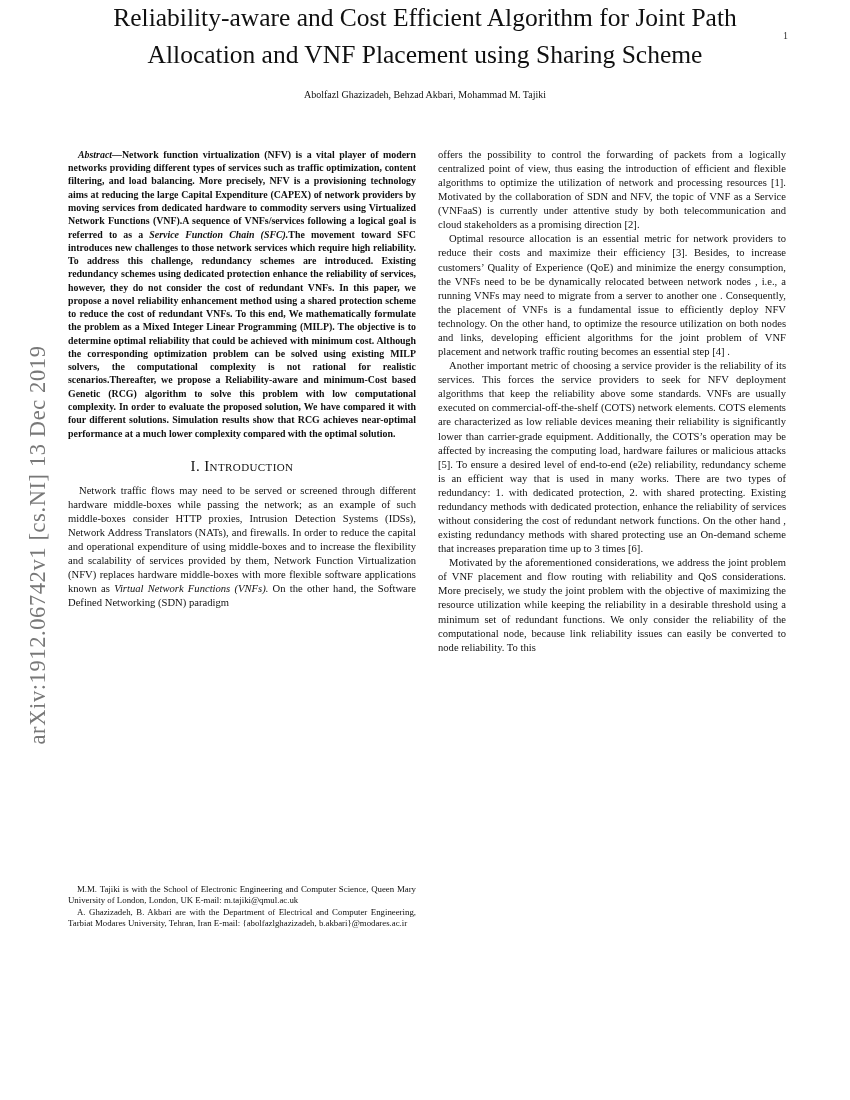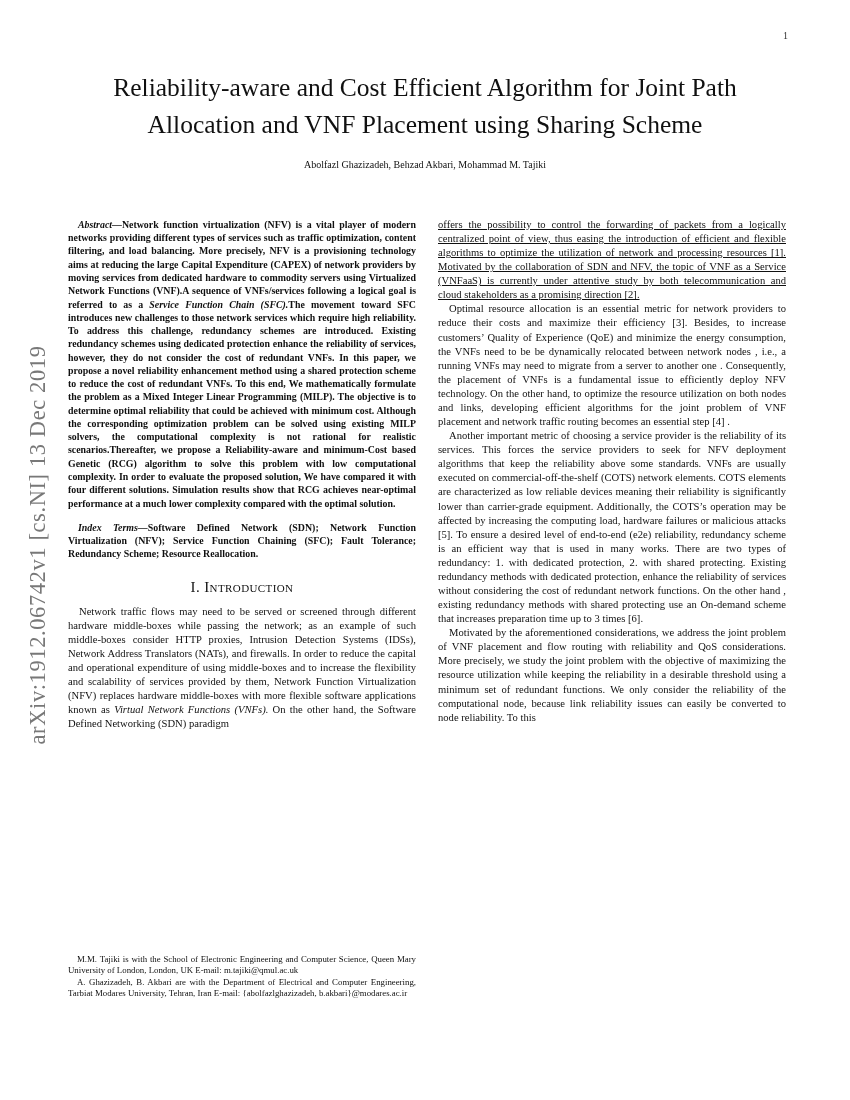--- a/index.html
+++ b/index.html
@@ -19,21 +19,21 @@
   }
   .arxiv {
     position: absolute; top: 545px; left: 38px;
     transform: translate(-50%, -50%) rotate(-90deg);
     white-space: nowrap;
     font-size: 22.5px;
     color: #787878;
     letter-spacing: 0.6px;
     font-family: "Liberation Serif", serif;
   }
-  .header { padding-top: 70px; text-align: center; }
+  .header { text-align: center; }
   .title {
     font-size: 25.5px; font-weight: 400;
     line-height: 1.45;
     max-width: 690px; margin: 0 auto;
   }
   .authors { margin-top: 15px; font-size: 10px; }
   .columns {
     display: flex; gap: 22px;
     margin: 48px 64px 16px 68px;
     min-height: 782px;
@@ -53,21 +53,21 @@
     font-variant: small-caps;
     font-weight: 400;
     font-size: 15px;
     letter-spacing: 0.4px;
     margin: 18px 0 9px 0;
   }
   .body-par {
     font-size: 10.6px; line-height: 1.33;
     text-align: justify; text-indent: 11px;
   }
-  .no-indent { text-indent: 0; text-decoration: underline; }
+  .no-indent { text-indent: 0; }
   .footnote {
     margin-top: auto; padding-top: 14px;
     font-size: 8.8px; line-height: 1.32;
     text-align: justify;
   }
   .footnote p { text-indent: 9px; }
 </style>
 </head>
 <body>
 
@@ -81,21 +81,20 @@
     <h1 class="title">Reliability-aware and Cost Efficient Algorithm for Joint Path Allocation and VNF Placement using Sharing Scheme</h1>
     <div class="authors">Abolfazl Ghazizadeh, Behzad Akbari, Mohammad M. Tajiki</div>
   </div>
 
   <div class="columns">
 
     <div class="col">
 
       <p class="abstract"><span class="lead">Abstract—</span><span>Network function virtualization (NFV) is a vital player of modern networks providing different types of services such as traffic optimization, content filtering, and load balancing. More precisely, NFV is a provisioning technology aims at reducing the large Capital Expenditure (CAPEX) of network providers by moving services from dedicated hardware to commodity servers using Virtualized Network Functions (VNF).A sequence of VNFs/services following a logical goal is referred to as a </span><span class="it">Service Function Chain (SFC).</span><span>The movement toward SFC introduces new challenges to those network services which require high reliability. To address this challenge, redundancy schemes are introduced. Existing redundancy schemes using dedicated protection enhance the reliability of services, however, they do not consider the cost of redundant VNFs. In this paper, we propose a novel reliability enhancement method using a shared protection scheme to reduce the cost of redundant VNFs. To this end, We mathematically formulate the problem as a Mixed Integer Linear Programming (MILP). The objective is to determine optimal reliability that could be achieved with minimum cost. Although the corresponding optimization problem can be solved using existing MILP solvers, the computational complexity is not rational for realistic scenarios.Thereafter, we propose a Reliability-aware and minimum-Cost based Genetic (RCG) algorithm to solve this problem with low computational complexity. In order to evaluate the proposed solution, We have compared it with four different solutions. Simulation results show that RCG achieves near-optimal performance at a much lower complexity compared with the optimal solution.</span></p>
 
-      <p class="index-terms"><span class="lead">Index Terms—</span><span>Software Defined Network (SDN); Network Function Virtualization (NFV); Service Function Chaining (SFC); Fault Tolerance; Redundancy Scheme; Resource Reallocation.</span></p>
 
       <h2 class="section-heading">I. Introduction</h2>
 
       <p class="body-par"><span>Network traffic flows may need to be served or screened through different hardware middle-boxes while passing the network; as an example of such middle-boxes consider HTTP proxies, Intrusion Detection Systems (IDSs), Network Address Translators (NATs), and firewalls. In order to reduce the capital and operational expenditure of using middle-boxes and to increase the flexibility and scalability of services provided by them, Network Function Virtualization (NFV) replaces hardware middle-boxes with more flexible software applications known as </span><span class="it">Virtual Network Functions (VNFs).</span><span> On the other hand, the Software Defined Networking (SDN) paradigm</span></p>
 
       <div class="footnote">
         <p>M.M. Tajiki is with the School of Electronic Engineering and Computer Science, Queen Mary University of London, London, UK E-mail: m.tajiki@qmul.ac.uk</p>
         <p>A. Ghazizadeh, B. Akbari are with the Department of Electrical and Computer Engineering, Tarbiat Modares University, Tehran, Iran E-mail: {abolfazlghazizadeh, b.akbari}@modares.ac.ir</p>
       </div>
 

